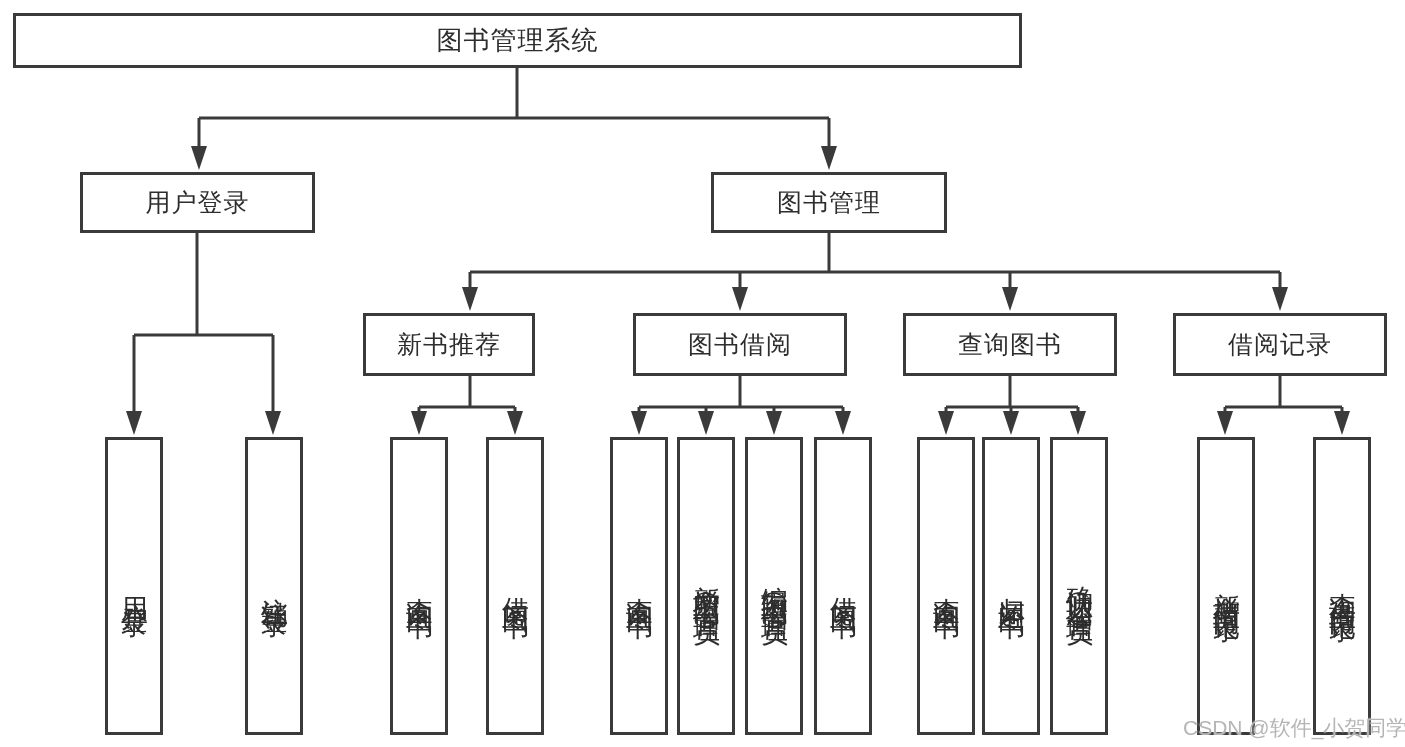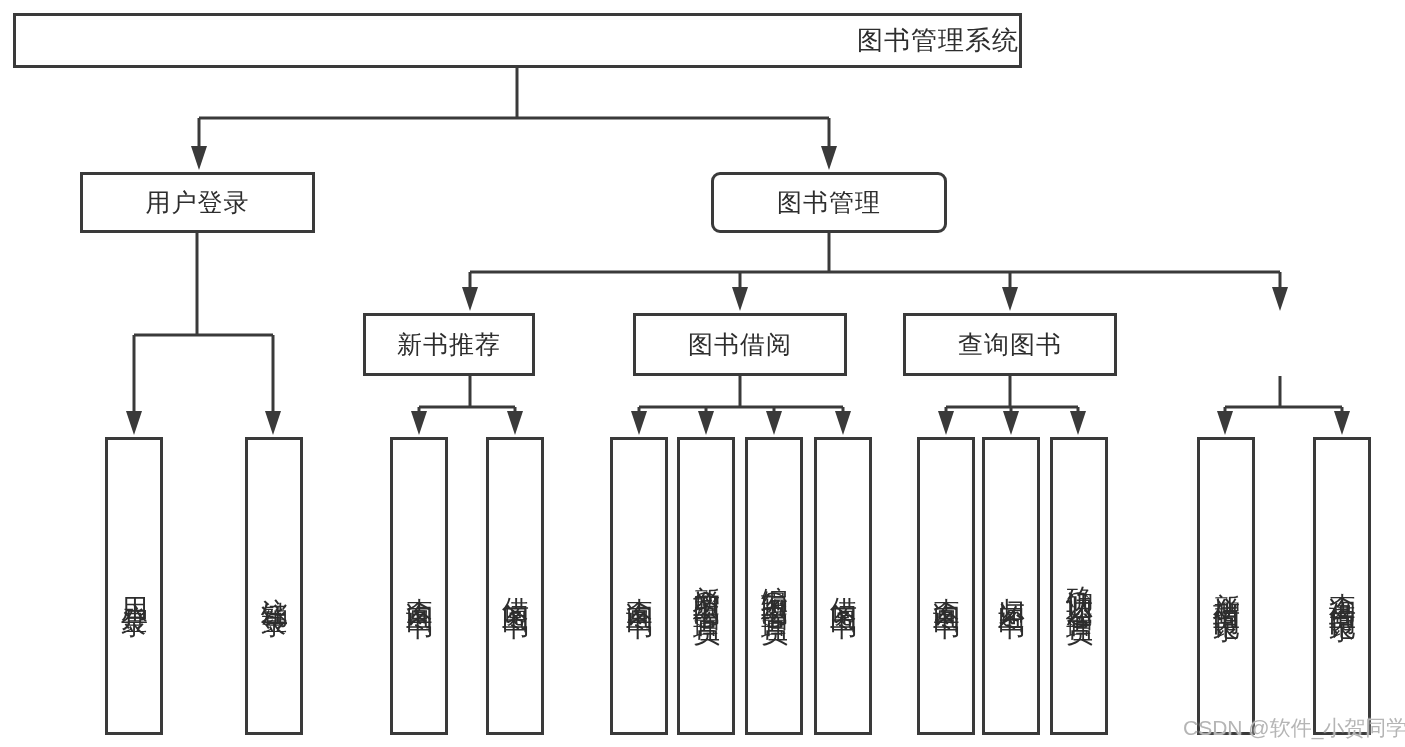--- a/index.html
+++ b/index.html
@@ -14,23 +14,23 @@
     position:absolute;
     box-sizing:border-box;
     border:3px solid #3a3a3a;
     background:#ffffff;
     display:flex;align-items:center;justify-content:center;
     color:#2d2d2d;
     font-size:25px;
     letter-spacing:1px;
     z-index:2;
   }
-  .root-box{left:13px;top:13px;width:1009px;height:55px;font-size:26px;justify-content:flex-end;}
+  .root-box{left:13px;top:13px;width:1009px;height:55px;font-size:26px;}
   .n-user-login{left:80px;top:172px;width:235px;height:61px;}
-  .n-book-mgmt{left:711px;top:172px;width:236px;height:61px;border-radius:9px;}
+  .n-book-mgmt{left:711px;top:172px;width:236px;height:61px;}
   .n-new-books{left:363px;top:313px;width:172px;height:63px;}
   .n-book-borrow{left:633px;top:313px;width:214px;height:63px;}
   .n-current-borrow{left:903px;top:313px;width:214px;height:63px;}
   .n-borrow-records{left:1173px;top:313px;width:214px;height:63px;}
   .vbox{
     position:absolute;
     top:437px;height:298px;width:58px;
     box-sizing:border-box;
     border:3px solid #3a3a3a;
     background:#ffffff;
@@ -167,20 +167,23 @@
 
   <div class="hbox n-new-books">
     <span>新书推荐</span>
   </div>
   <div class="hbox n-book-borrow">
     <span>图书借阅</span>
   </div>
   <div class="hbox n-current-borrow">
     <span>查询图书</span>
   </div>
+  <div class="hbox n-borrow-records">
+    <span>借阅记录</span>
+  </div>
 
   <div class="vbox c-user-login">
     <span>用户登录</span>
   </div>
   <div class="vbox c-logout">
     <span>注销登录</span>
   </div>
 
   <div class="vbox c-nb-query">
     <span>查询图书</span>

